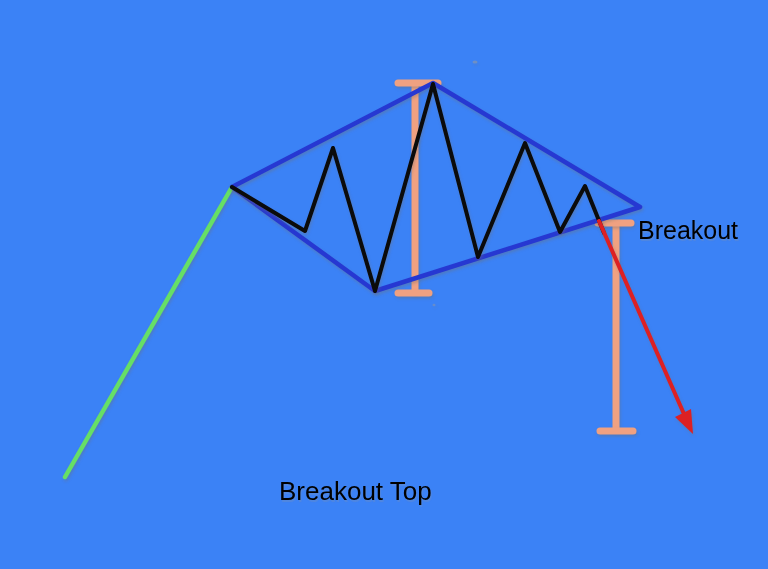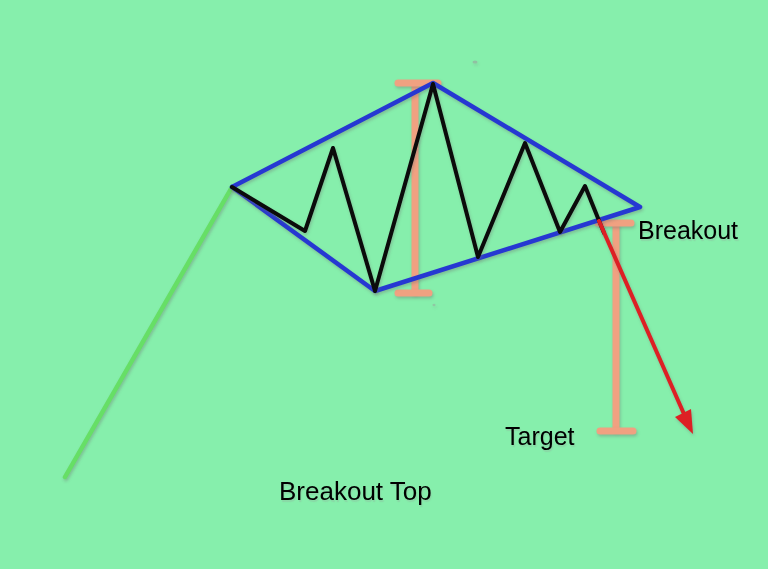--- a/index.html
+++ b/index.html
@@ -29,33 +29,32 @@
     font-weight: 500;
     letter-spacing: 0px;
     white-space: nowrap;
     text-shadow: 1px 1.5px 1px rgba(150,150,150,0.25);
     line-height: 1.1;
   }
 </style>
 </head>
 <body>
 
-<div class="stage" style="width: 768px; height: 569px; background: #86efac;">
+<div class="stage" style="width: 768px; height: 569px; background: #3b82f6;">
   <svg class="diagram" width="768" height="569" viewBox="0 0 768 569">
       <polyline points="65,477 232,187" fill="none" stroke="#66DF66" stroke-width="4.5" stroke-linecap="round" stroke-linejoin="round" class="shape"></polyline>
       <polyline points="415,86 415,291" fill="none" stroke="#F0A181" stroke-width="7" stroke-linecap="round" stroke-linejoin="round" class="shape"></polyline>
       <polyline points="398,83 438,83" fill="none" stroke="#F0A181" stroke-width="7" stroke-linecap="round" stroke-linejoin="round" class="shape"></polyline>
       <polyline points="398,293 429,293" fill="none" stroke="#F0A181" stroke-width="7" stroke-linecap="round" stroke-linejoin="round" class="shape"></polyline>
       <polyline points="616,226 616,428" fill="none" stroke="#F0A181" stroke-width="7" stroke-linecap="round" stroke-linejoin="round" class="shape"></polyline>
       <polyline points="598,223 631,223" fill="none" stroke="#F0A181" stroke-width="7" stroke-linecap="round" stroke-linejoin="round" class="shape"></polyline>
       <polyline points="600,431 633,431" fill="none" stroke="#F0A181" stroke-width="7" stroke-linecap="round" stroke-linejoin="round" class="shape"></polyline>
       <polyline points="232,187 433,83 640,207 375,291 232,187" fill="none" stroke="#2638D2" stroke-width="4.5" stroke-linecap="round" stroke-linejoin="round" class="shape"></polyline>
       <polyline points="232,187 305,231 333,148 375,291 433,84 478,257 525,143 560,232 585,186 604,233" fill="none" stroke="#0b0b0b" stroke-width="4" stroke-linecap="round" stroke-linejoin="round" class="shape"></polyline>
       <polyline points="599,221 684,414" fill="none" stroke="#DD2024" stroke-width="4" stroke-linecap="round" stroke-linejoin="round" class="shape"></polyline>
       <polygon points="693,434 675,417 691,409" fill="#DD2024" stroke="none" class="shape"></polygon>
       <ellipse cx="475" cy="62" rx="2.5" ry="1.5" fill="#9a9a9a" opacity="0.55" class="shape"></ellipse>
       <ellipse cx="434" cy="305" rx="1.5" ry="1.2" fill="#9a9a9a" opacity="0.45" class="shape"></ellipse>
     </svg>
 
   <div class="label" style="left: 638px; top: 217px; font-size: 25px; color: rgb(0, 0, 0);">Breakout</div>
-  <div class="label" style="left: 505px; top: 423px; font-size: 25px; color: rgb(0, 0, 0);">Target</div>
   <div class="label" style="left: 279px; top: 477px; font-size: 26px; color: rgb(0, 0, 0);">Breakout Top</div>
 </div>
 
 </body></html>

